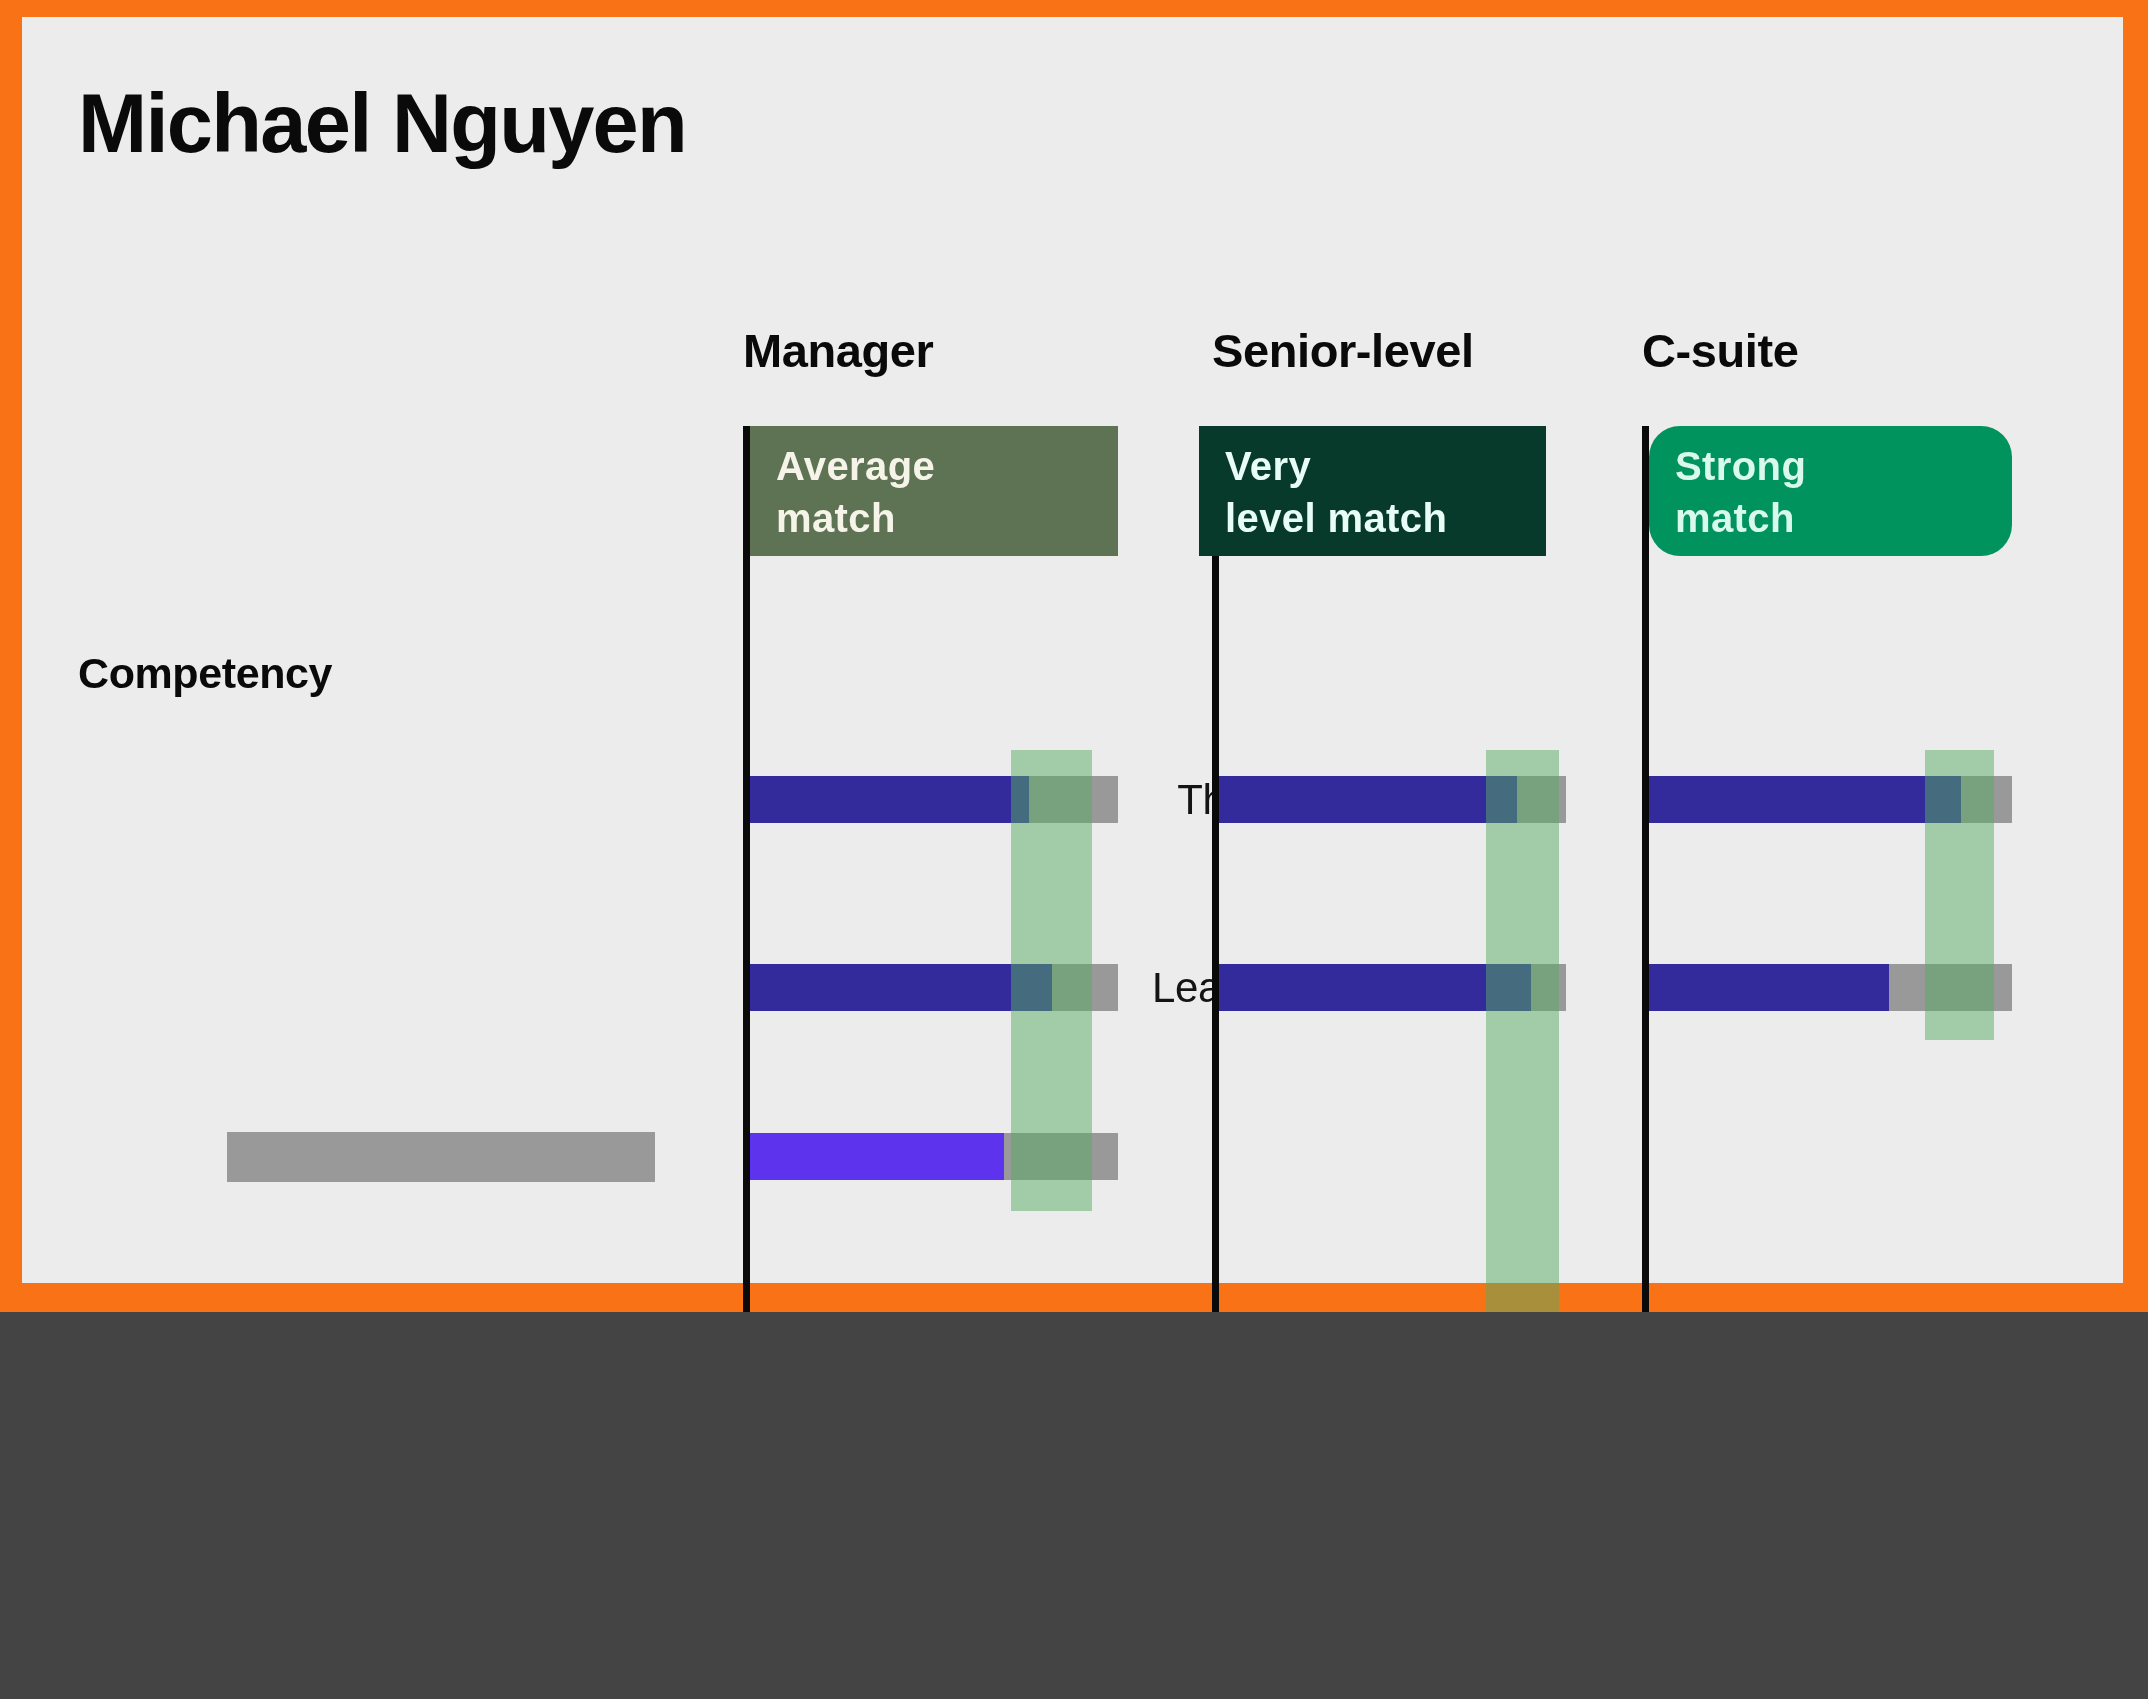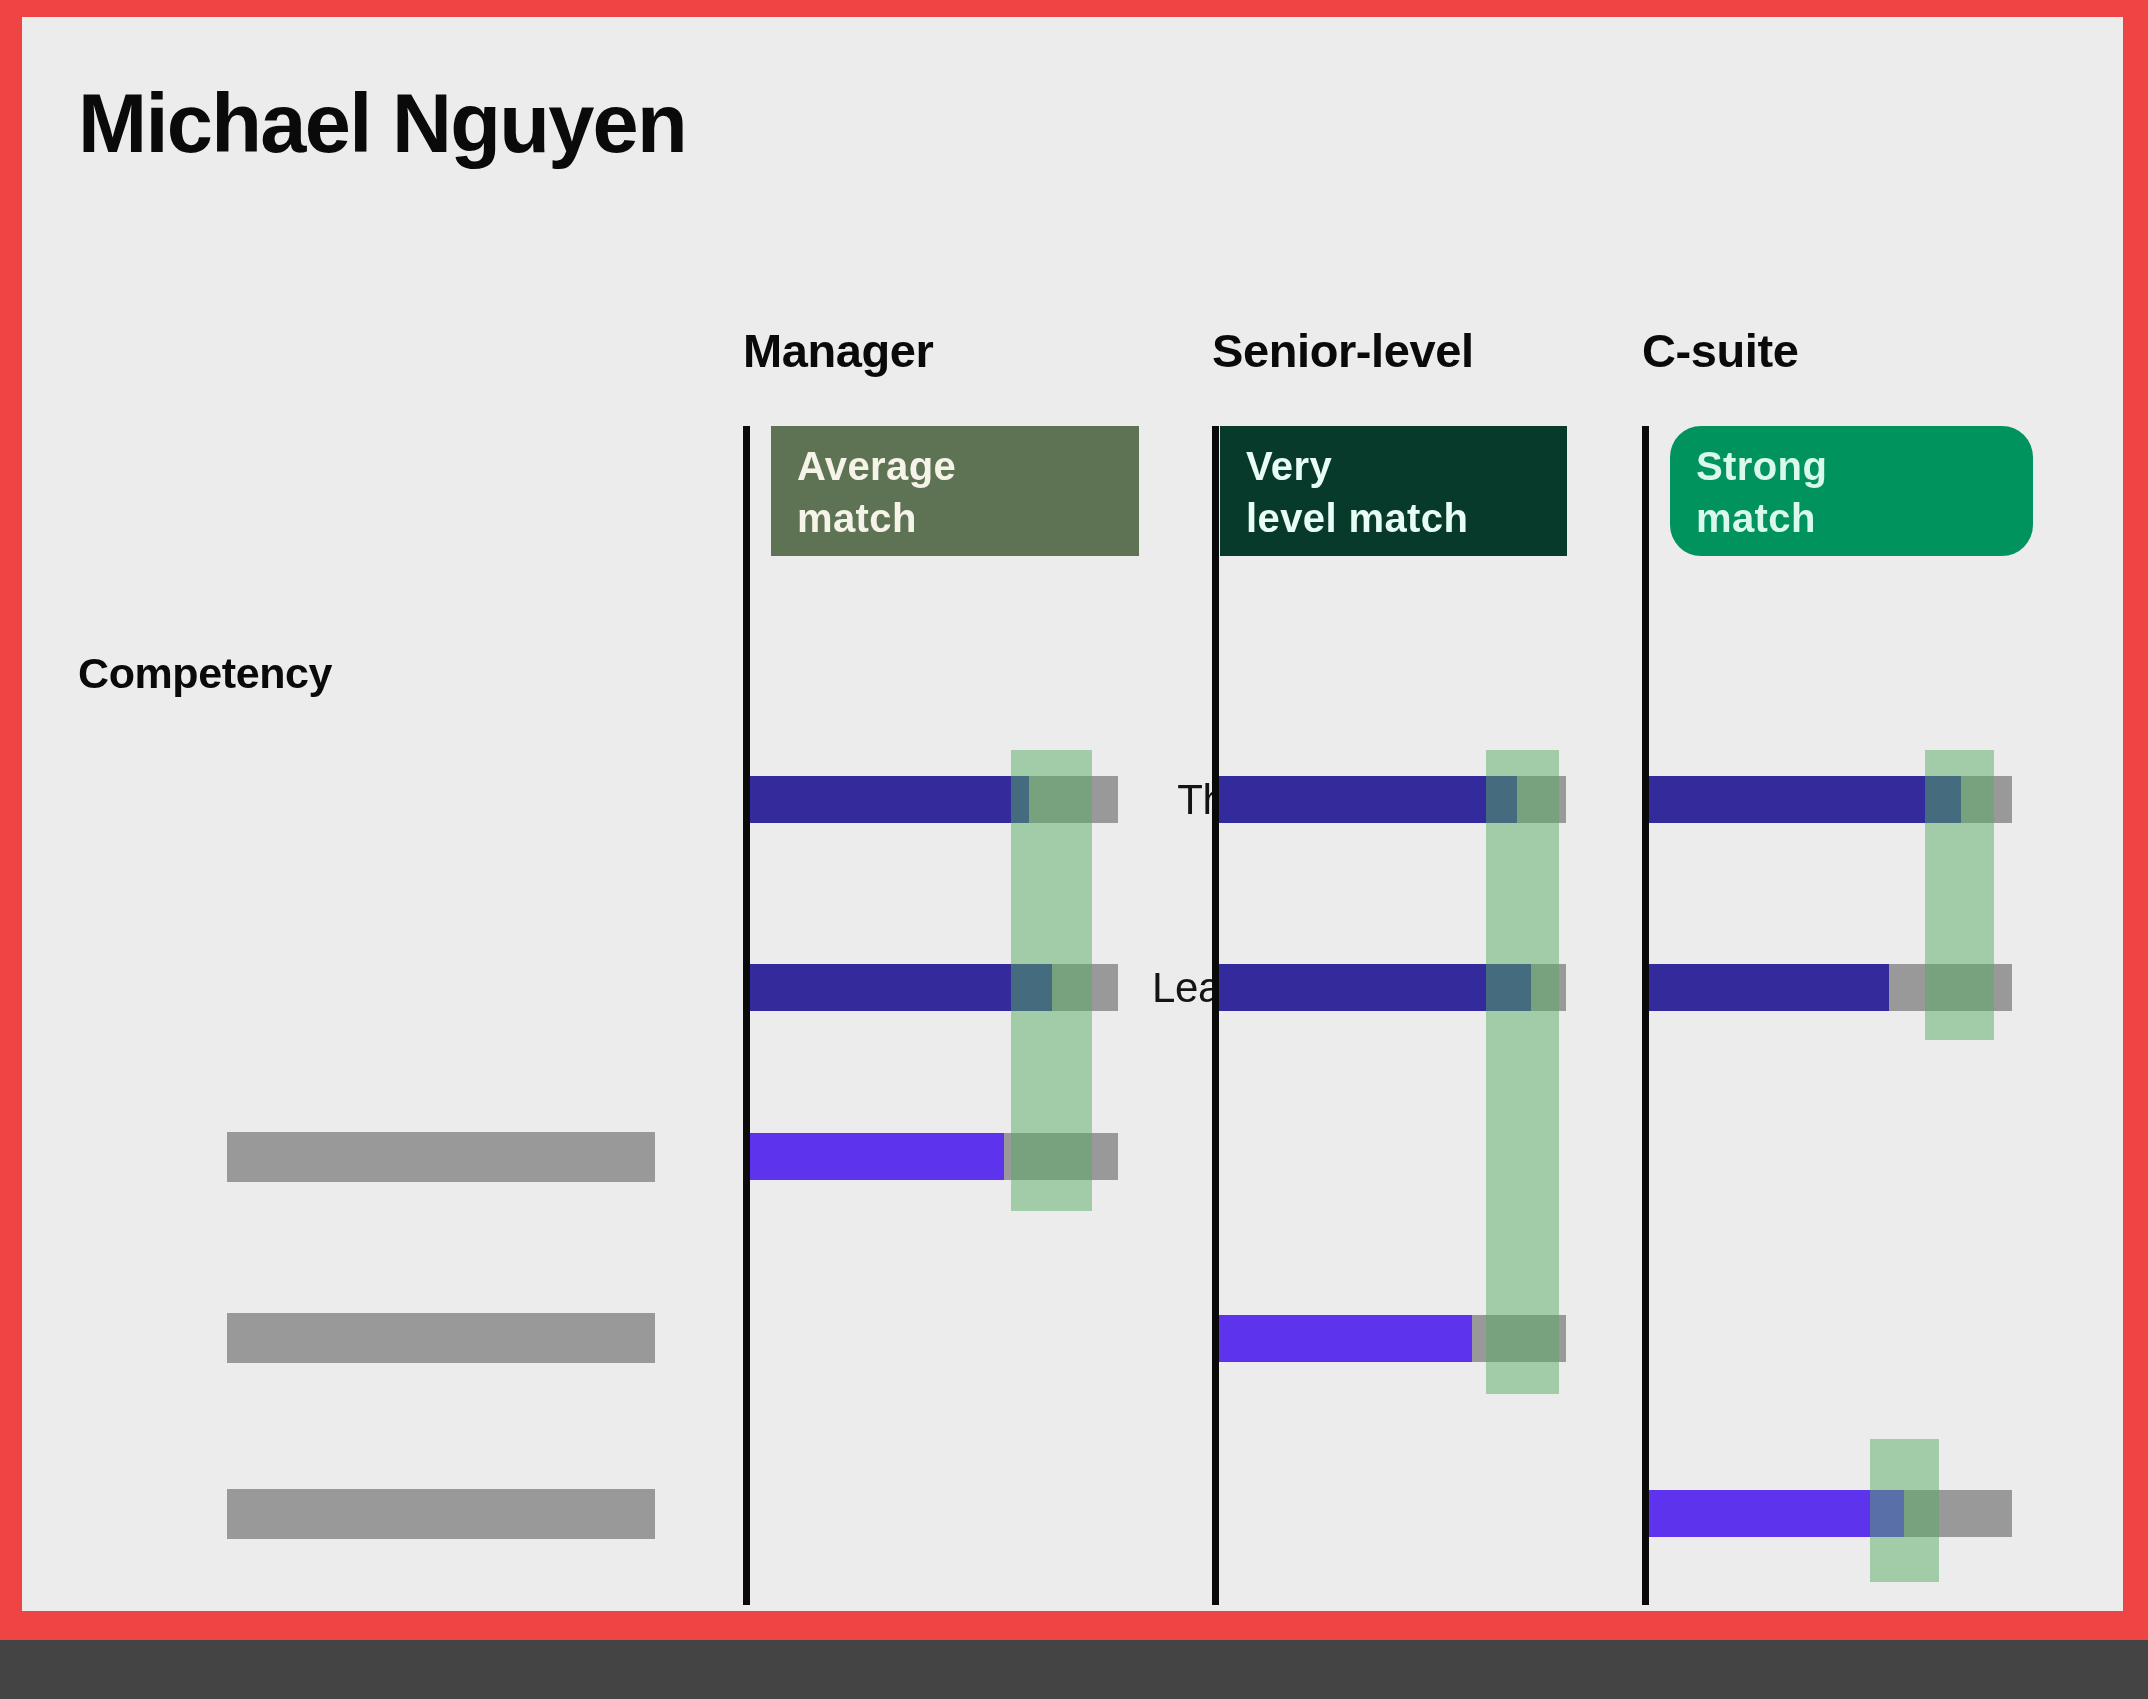--- a/index.html
+++ b/index.html
@@ -1,34 +1,34 @@
 <!DOCTYPE html>
 <html style="font-size:14px"><head>
 <meta charset="utf-8">
 <style>
   html,body{margin:0;padding:0;background:#444;}
   #page{
-    position:relative;width:2148px;height:1640px;background:#ef4444;overflow:hidden;
+    position:relative;width:2148px;height:1312px;background:#f97316;overflow:hidden;
     font-family:"Liberation Sans","DejaVu Sans",sans-serif;
   }
   #canvas{position:absolute;left:22px;top:17.4px;right:25px;bottom:29.5px;background:#ececec;}
   .abs{position:absolute;}
   #title{
     left:78px;top:76px;font-size:83px;font-weight:bold;letter-spacing:-1.7px;color:#0a0a0a;
   }
   .left-label{
     left:78px;color:#0a0a0a;font-size:43px;font-weight:bold;line-height:56px;letter-spacing:-0.4px;
   }
   .hdr{
     top:323px;height:56px;font-size:47px;font-weight:bold;color:#0a0a0a;text-align:left;
     letter-spacing:-0.4px;
   }
   .badge{
     top:426px;height:130px;box-sizing:border-box;padding:14px 4px 0 26px;
-    font-size:40px;font-weight:bold;line-height:52px;letter-spacing:0.4px;margin-left:21px;
+    font-size:40px;font-weight:bold;line-height:52px;letter-spacing:0.4px;
   }
   .vline{top:426px;width:7px;height:1179px;background:#0a0a0a;}
   .row-label{
     height:57px;display:flex;align-items:center;justify-content:flex-end;
     font-size:42px;color:#141414;letter-spacing:-0.4px;
   }
   .gray-label{height:50px;}
   .track,.bar,.band,.gray-label{border-radius:0;}
 </style>
 </head>

